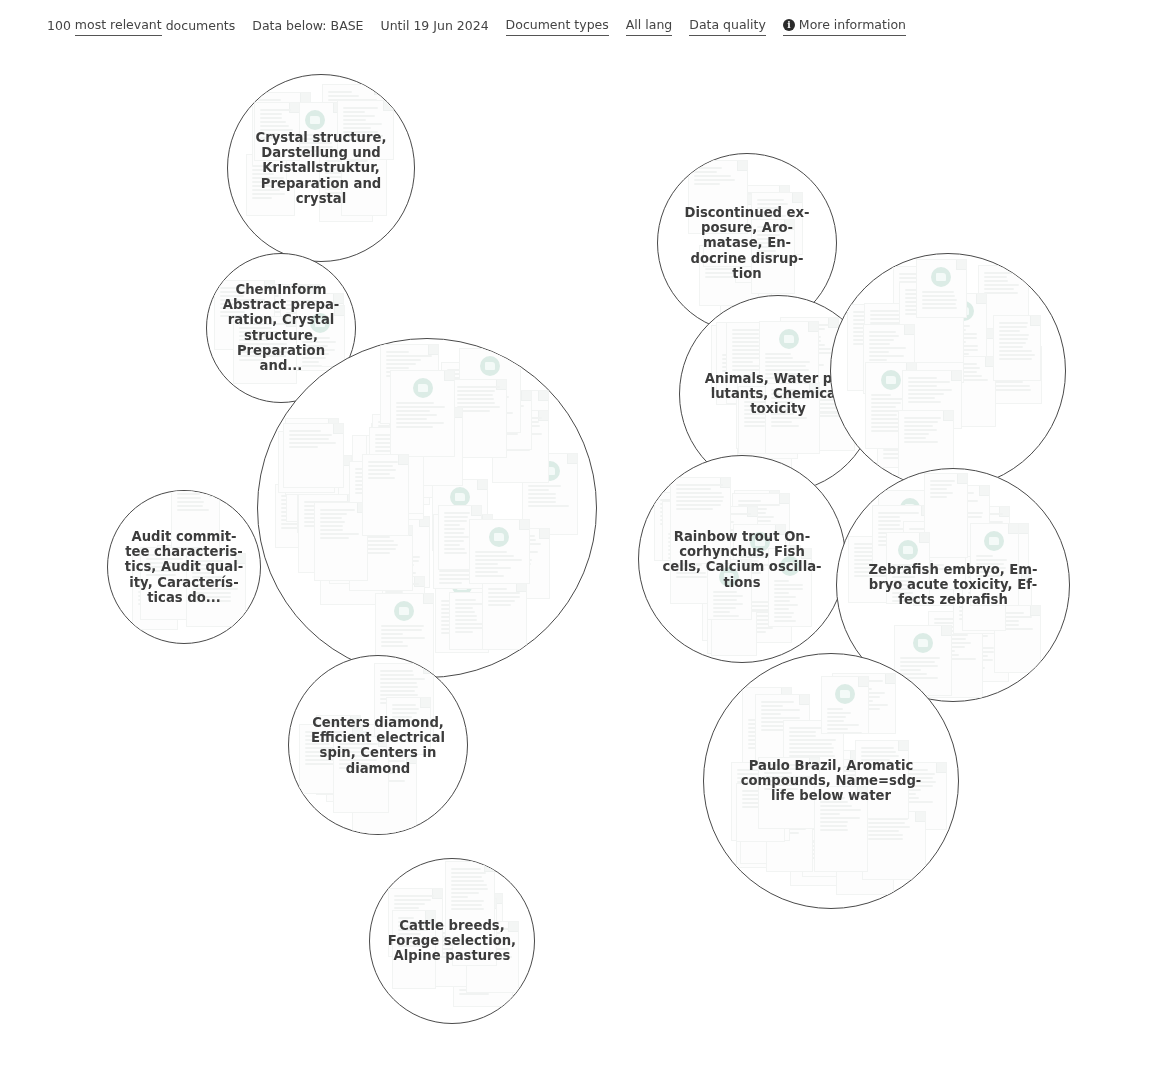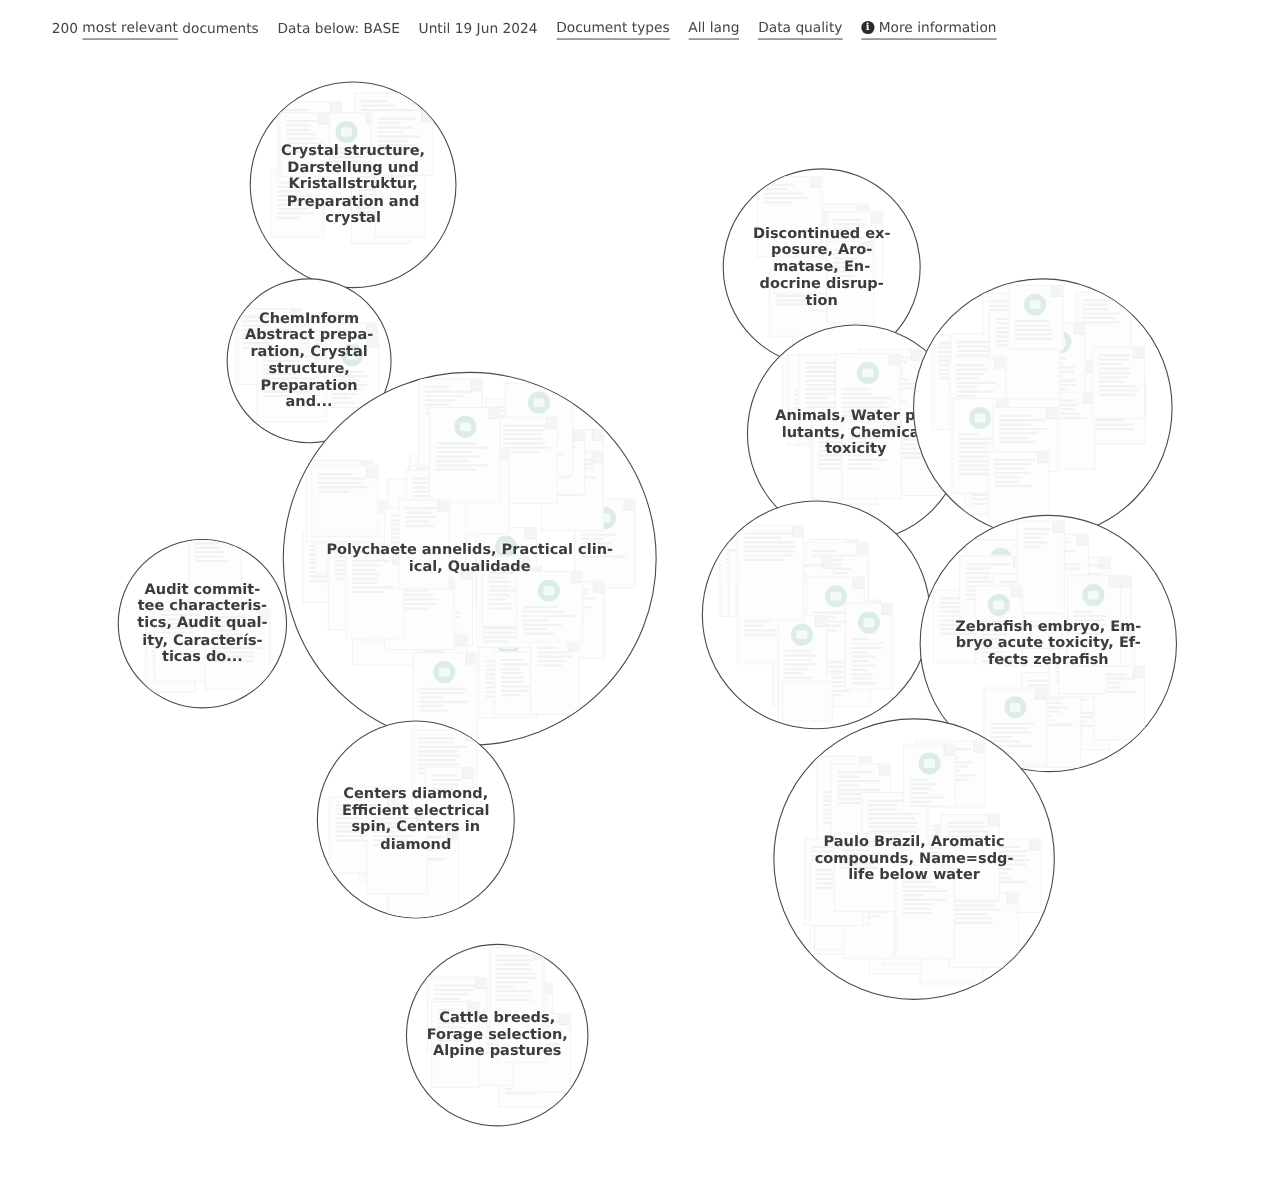--- a/index.html
+++ b/index.html
@@ -160,21 +160,21 @@
   }
   .paper.nobadge .lines { top: 6px; }
   .paper.withbadge .lines { top: 31px; }
 </style>
 </head>
 <body>
 
 <div id="header">
   <div id="meta-bar">
     <span class="meta-item">
-      <span class="doc-count-pre">200</span>
+      <span class="doc-count-pre">100</span>
         <span class="udl">most relevant</span>
         <span class="doc-count-post">documents</span>
     </span>
     <span class="meta-item">Data below: BASE</span>
     <span class="meta-item">Until 19 Jun 2024</span>
     <span class="meta-item udl">Document types</span>
     <span class="meta-item udl">All lang</span>
     <span class="meta-item udl">Data quality</span>
     <span class="meta-item udl">
       <span class="info-badge">i</span>
@@ -1051,22 +1051,20 @@
             <div class="ln" style="width: 66%;"></div>
             <div class="ln" style="width: 81%;"></div>
             <div class="ln" style="width: 96%;"></div>
             <div class="ln" style="width: 47%;"></div>
             <div class="ln" style="width: 74%;"></div>
             <div class="ln" style="width: 47%;"></div>
             <div class="ln" style="width: 59%;"></div>
           </div>
         </div>
       </div>
-      <div class="bubble-label">Polychaete annelids, Practical clin-
-ical, Qualidade</div>
     </div>
     <div class="bubble" style="left: 107px; top: 490px; width: 154px; height: 154px;">
       <div class="bubble-papers">
         <div class="paper nobadge" style="left: 78.7331px; top: 58.8276px; width: 46px; height: 58px;">
           <div class="corner"></div>
           <div class="lines">
             <div class="ln" style="width: 49%;"></div>
             <div class="ln" style="width: 66%;"></div>
             <div class="ln" style="width: 93%;"></div>
             <div class="ln" style="width: 71%;"></div>
@@ -2183,20 +2181,24 @@
             <div class="ln" style="width: 69%;"></div>
             <div class="ln" style="width: 50%;"></div>
             <div class="ln" style="width: 73%;"></div>
             <div class="ln" style="width: 47%;"></div>
             <div class="ln" style="width: 63%;"></div>
             <div class="ln" style="width: 56%;"></div>
             <div class="ln" style="width: 68%;"></div>
           </div>
         </div>
       </div>
+      <div class="bubble-label">Rainbow trout On-
+corhynchus, Fish
+cells, Calcium oscilla-
+tions</div>
     </div>
     <div class="bubble" style="left: 836px; top: 468px; width: 234px; height: 234px;">
       <div class="bubble-papers">
         <div class="paper nobadge" style="left: 131.091px; top: 53.9229px; width: 61px; height: 81px;">
           <div class="corner"></div>
           <div class="lines">
             <div class="ln" style="width: 73%;"></div>
             <div class="ln" style="width: 52%;"></div>
             <div class="ln" style="width: 76%;"></div>
             <div class="ln" style="width: 73%;"></div>

